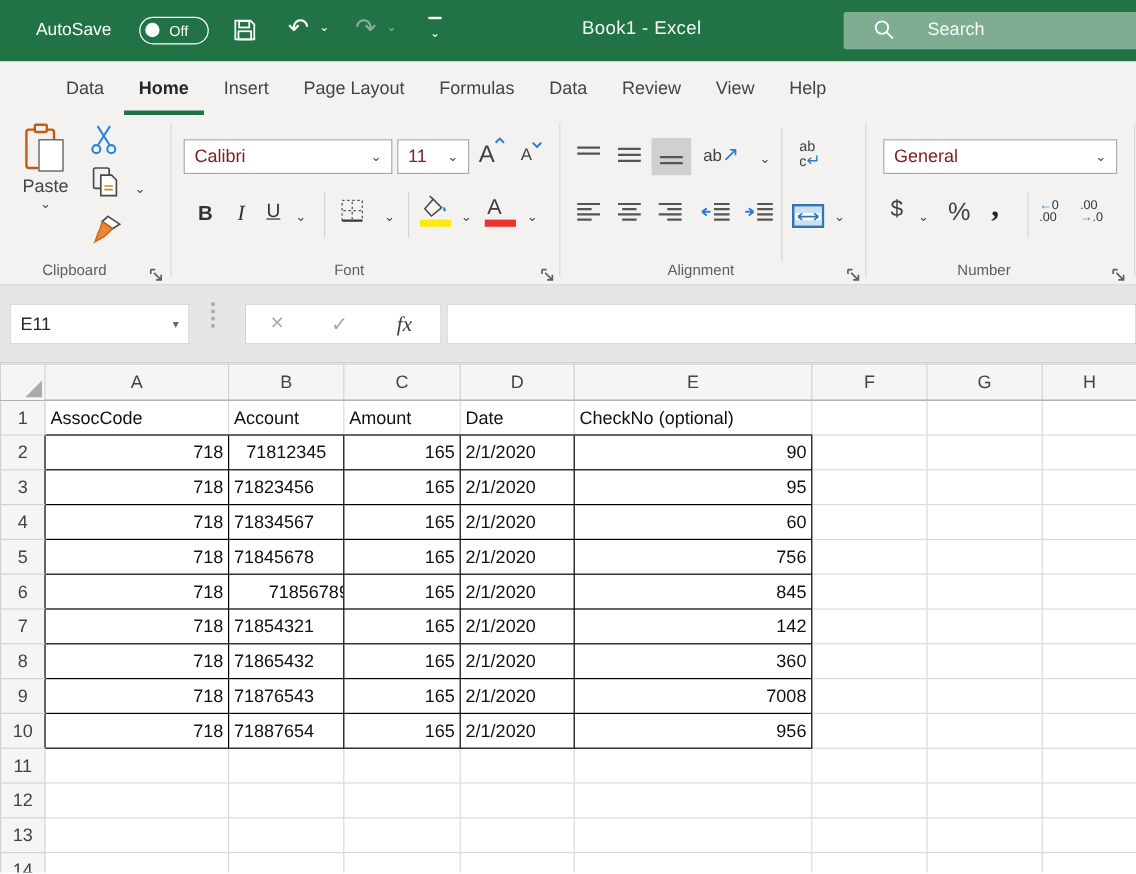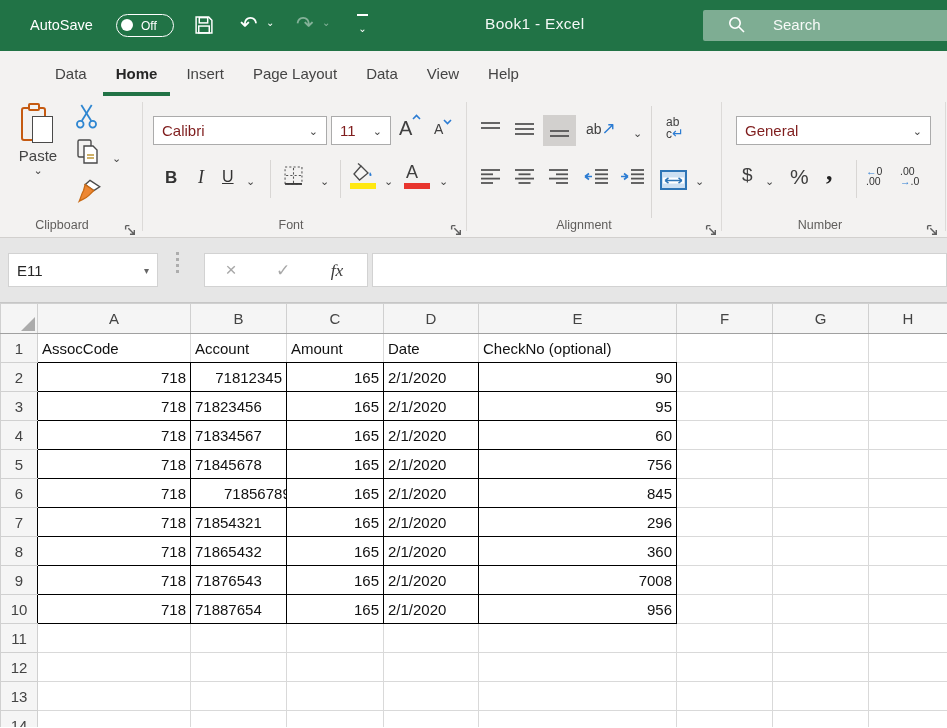--- a/index.html
+++ b/index.html
@@ -130,21 +130,23 @@
     </span>
     <span class="search-text">Search</span>
   </span>
 </div>
 
 <div class="tabsrow">
   <div class="tab">Data</div>
   <div class="tab active">Home</div>
   <div class="tab">Insert</div>
   <div class="tab">Page Layout</div>
+  <div class="tab">Formulas</div>
   <div class="tab">Data</div>
+  <div class="tab">Review</div>
   <div class="tab">View</div>
   <div class="tab">Help</div>
 </div>
 
 <div class="ribbon">
 
   <div class="grp" style="left:0;width:143px">
     <span class="grp-label" style="left:62px">Clipboard</span>
   </div>
   <div class="grp" style="left:143px;width:324px">
@@ -416,21 +418,21 @@
           <td class="r1b" style="text-align: left;">Amount</td>
           <td class="r1b" style="text-align: left;">Date</td>
           <td class="r1b" style="text-align: left;">CheckNo (optional)</td>
           <td></td>
           <td></td>
           <td></td>
         </tr>
         <tr>
           <th class="rh-dark">2</th>
           <td class="db" style="text-align: right;">718</td>
-          <td class="db" style="text-align: right;">71812345</td>
+          <td class="db" style="text-align: center;">71812345</td>
           <td class="db" style="text-align: right;">165</td>
           <td class="db" style="text-align: left;">2/1/2020</td>
           <td class="db" style="text-align: right;">90</td>
           <td></td>
           <td></td>
           <td></td>
         </tr>
         <tr>
           <th class="rh-dark">3</th>
           <td class="db" style="text-align: right;">718</td>
@@ -474,21 +476,21 @@
           <td></td>
           <td></td>
           <td></td>
         </tr>
         <tr>
           <th class="rh-dark">7</th>
           <td class="db" style="text-align: right;">718</td>
           <td class="db" style="text-align: left;">71854321</td>
           <td class="db" style="text-align: right;">165</td>
           <td class="db" style="text-align: left;">2/1/2020</td>
-          <td class="db" style="text-align: right;">296</td>
+          <td class="db" style="text-align: right;">142</td>
           <td></td>
           <td></td>
           <td></td>
         </tr>
         <tr>
           <th class="rh-dark">8</th>
           <td class="db" style="text-align: right;">718</td>
           <td class="db" style="text-align: left;">71865432</td>
           <td class="db" style="text-align: right;">165</td>
           <td class="db" style="text-align: left;">2/1/2020</td>

